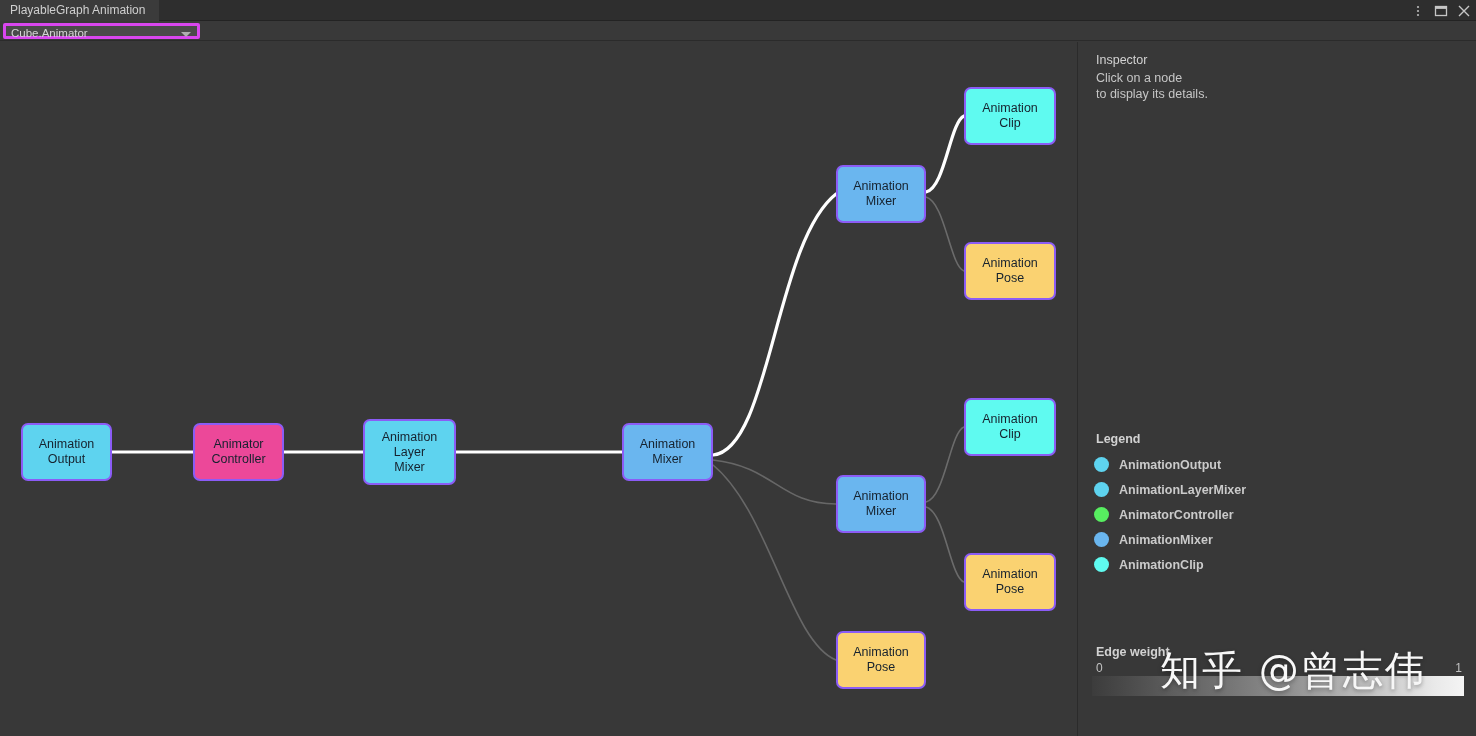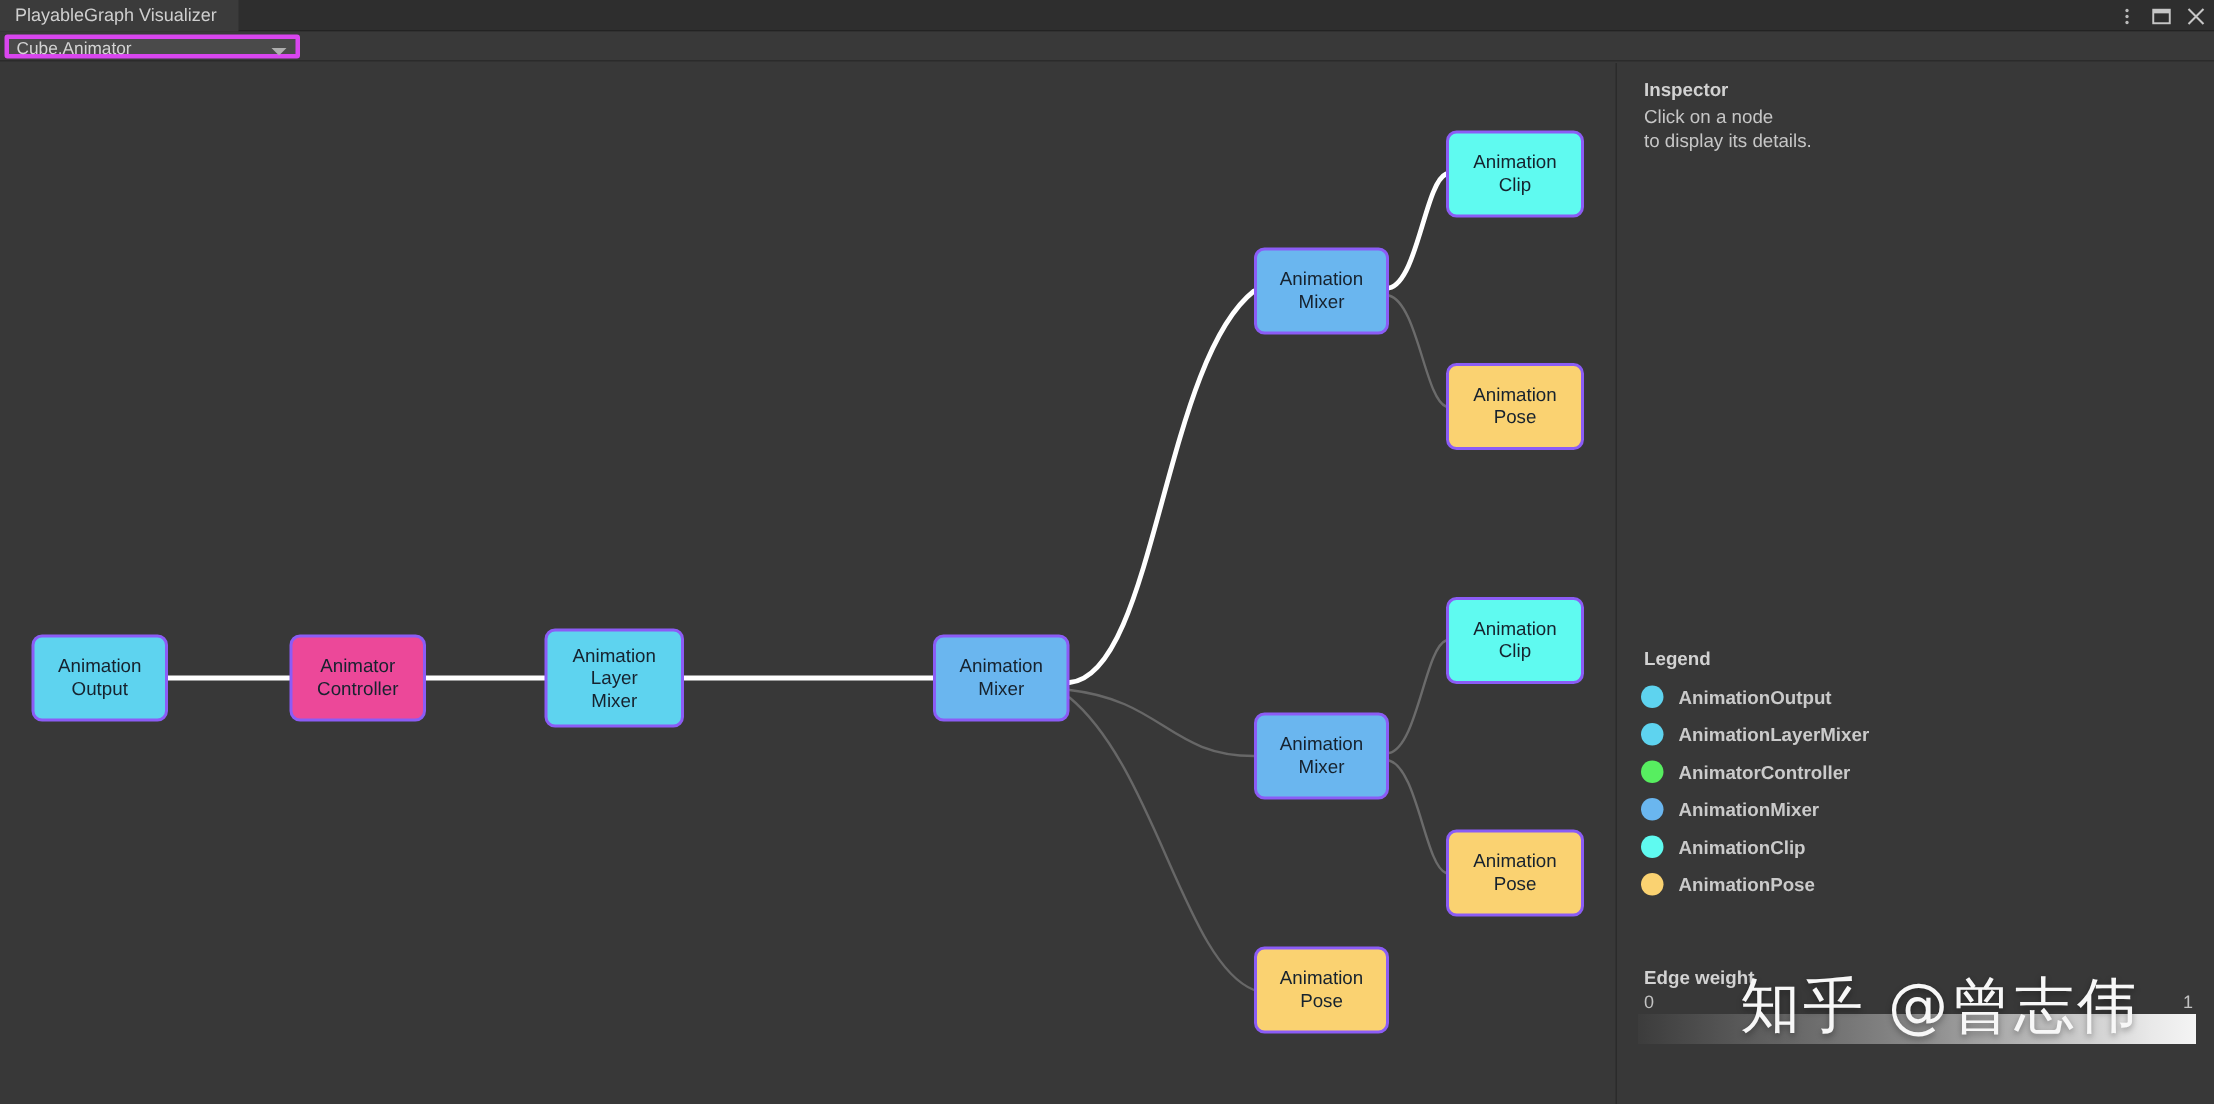--- a/index.html
+++ b/index.html
@@ -128,21 +128,21 @@
     position: absolute;
     left: 1078px; top: 42px;
     width: 398px; height: 694px;
     background: #383838;
   }
   #inspector-title {
     position: absolute;
     left: 18px; top: 11px;
     color: #d2d2d2;
     font-size: 12.5px;
-    font-weight: bold;
+    font-weight: normal;
   }
   #inspector-hint {
     position: absolute;
     left: 18px; top: 29px;
     color: #c6c6c6;
     font-size: 12.5px;
     line-height: 15.5px;
     white-space: pre-line;
   }
   #legend-title {
@@ -219,21 +219,21 @@
     pointer-events: none;
     text-shadow: 0 2px 4px rgba(0,0,0,0.35);
   }
 </style>
 </head>
 <body>
 
 <div id="app">
 
   <div id="titlebar">
-    <div id="tab">PlayableGraph Visualizer</div>
+    <div id="tab">PlayableGraph Animation</div>
     <div id="winctl">
       <span class="wbtn">
         <svg width="16" height="16" viewBox="0 0 16 16">
             <circle cx="8" cy="4" r="1.1" fill="#b9b9b9"></circle>
             <circle cx="8" cy="8" r="1.1" fill="#b9b9b9"></circle>
             <circle cx="8" cy="12" r="1.1" fill="#b9b9b9"></circle>
           </svg>
       </span>
       <span class="wbtn">
         <svg width="16" height="16" viewBox="0 0 16 16">
@@ -318,24 +318,20 @@
           <span class="legend-label">AnimatorController</span>
         </div>
         <div class="legend-row">
           <span class="legend-dot" style="background: rgb(106, 182, 239);"></span>
           <span class="legend-label">AnimationMixer</span>
         </div>
         <div class="legend-row">
           <span class="legend-dot" style="background: rgb(95, 250, 240);"></span>
           <span class="legend-label">AnimationClip</span>
         </div>
-        <div class="legend-row">
-          <span class="legend-dot" style="background: rgb(250, 210, 113);"></span>
-          <span class="legend-label">AnimationPose</span>
-        </div>
       </div>
 
     <div id="edgeweight-title">Edge weight</div>
     <div id="edgeweight-min">0</div>
     <div id="edgeweight-max">1</div>
     <div id="edgeweight-bar"></div>
   </div>
 
   <div id="watermark">知乎 @曾志伟</div>
 </div>

